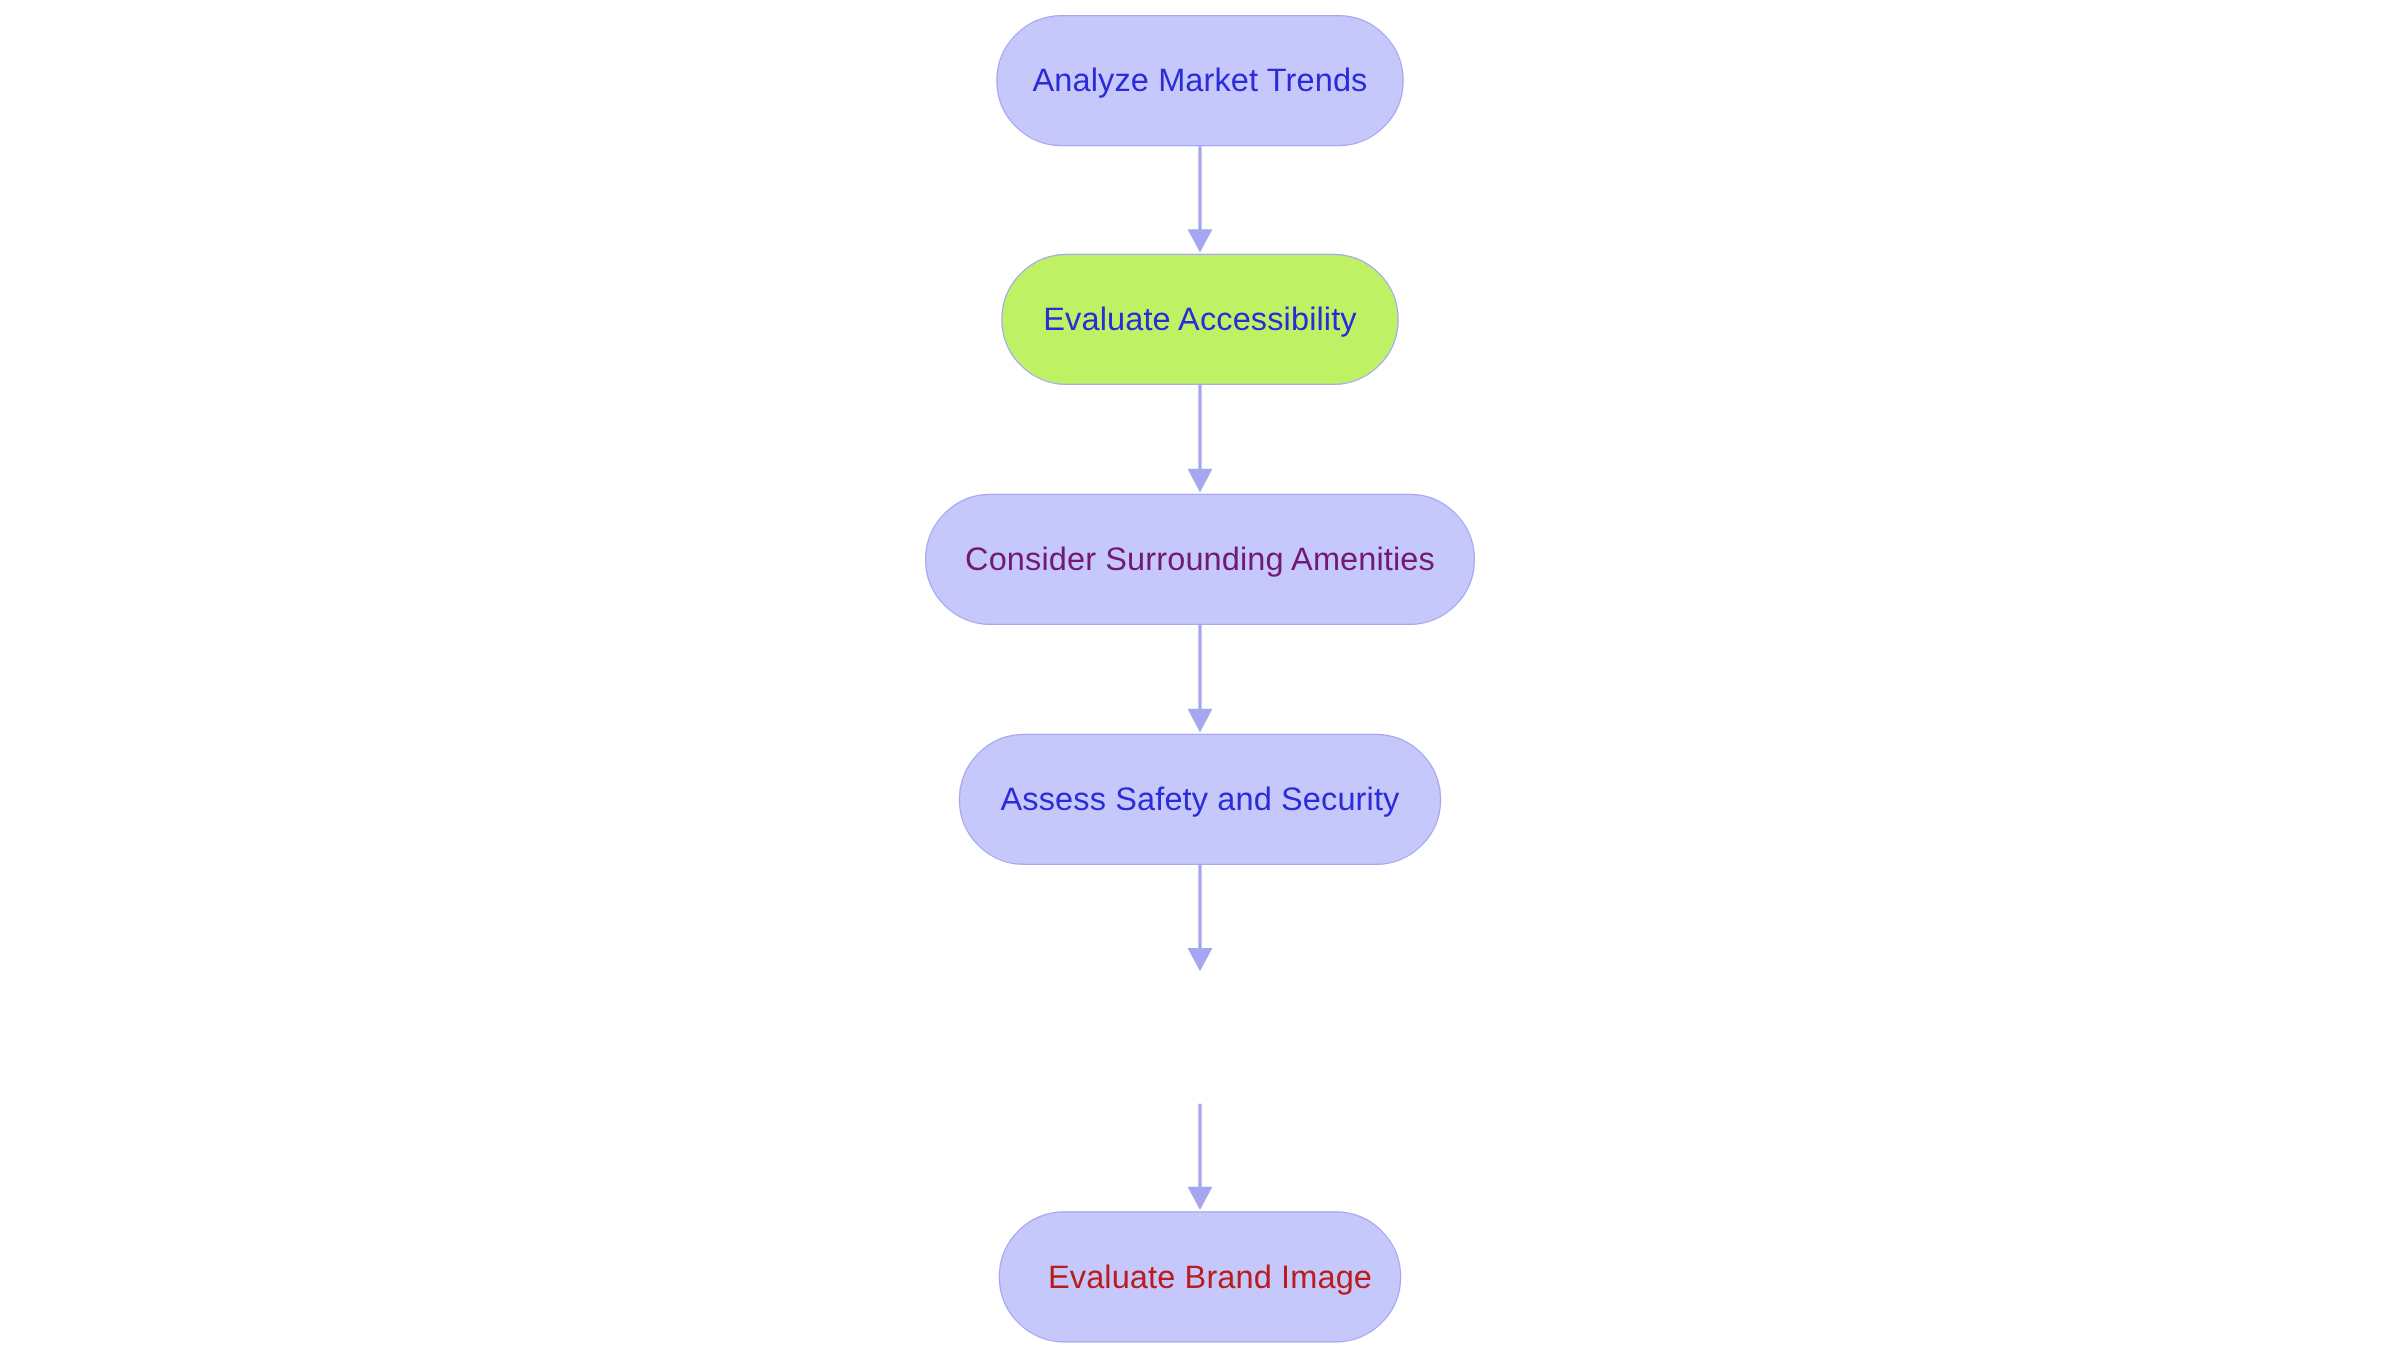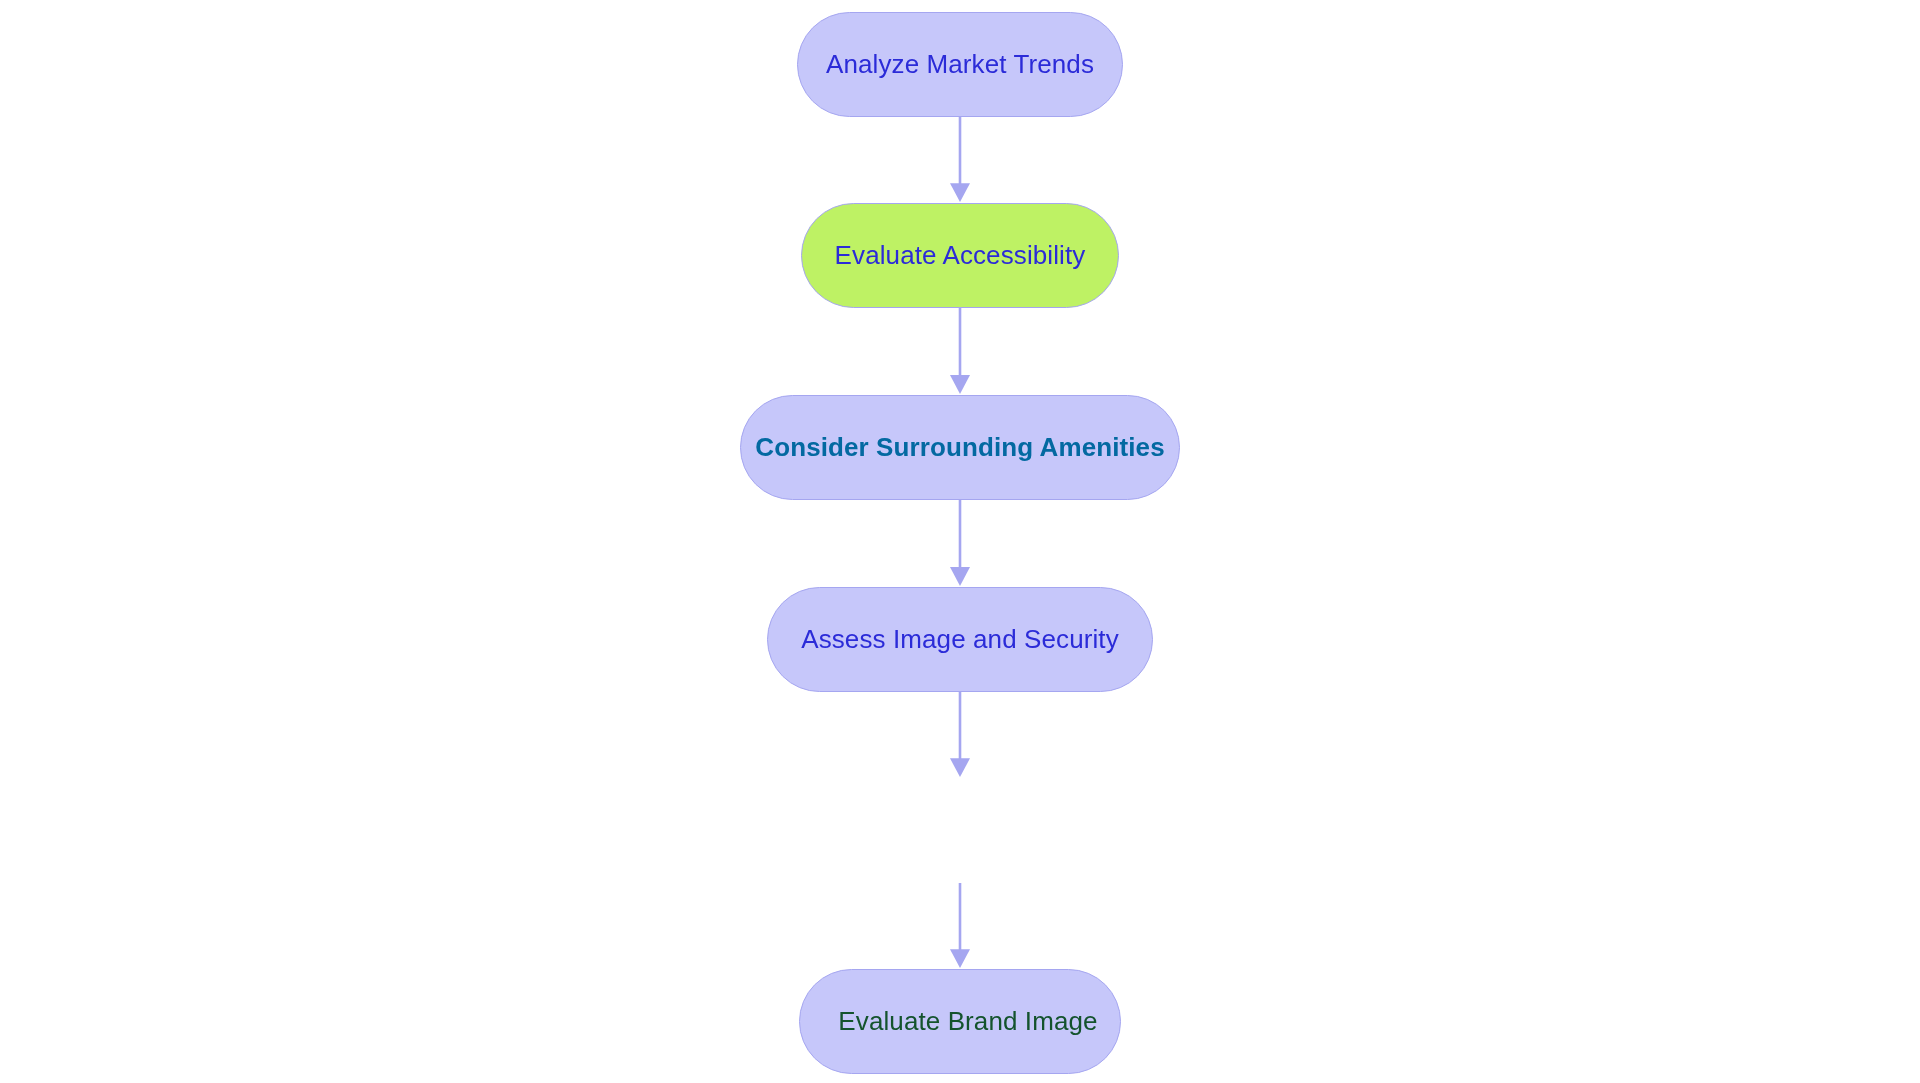--- a/index.html
+++ b/index.html
@@ -74,46 +74,46 @@
   </div>
 
   <div class="edge" style="top: 308px; height: 86px;">
     <svg viewBox="0 0 40 100" preserveAspectRatio="none" width="40" height="86" aria-hidden="true">
       <line x1="20" y1="0" x2="20" y2="80" stroke="#a5a6f0" stroke-width="2.6" vector-effect="non-scaling-stroke"></line>
       <polygon points="10,78 30,78 20,100" fill="#a5a6f0"></polygon>
     </svg>
   </div>
 
   <div class="node" style="width: 440px; top: 394.5px; background: rgb(198, 199, 250); border-color: rgb(165, 166, 240);">
-    <span class="node-label" style="color: #0369a1; font-weight: bold;">Consider Surrounding Amenities</span>
+    <span class="node-label" style="color: #701a75;">Consider Surrounding Amenities</span>
   </div>
 
   <div class="edge" style="top: 500px; height: 86px;">
     <svg viewBox="0 0 40 100" preserveAspectRatio="none" width="40" height="86" aria-hidden="true">
       <line x1="20" y1="0" x2="20" y2="80" stroke="#a5a6f0" stroke-width="2.6" vector-effect="non-scaling-stroke"></line>
       <polygon points="10,78 30,78 20,100" fill="#a5a6f0"></polygon>
     </svg>
   </div>
 
   <div class="node" style="width: 386px; top: 586.5px; background: rgb(198, 199, 250); border-color: rgb(165, 166, 240);">
-    <span class="node-label" style="color: rgb(43, 43, 216);">Assess Image and Security</span>
+    <span class="node-label" style="color: rgb(43, 43, 216);">Assess Safety and Security</span>
   </div>
 
   <div class="edge" style="top: 692px; height: 85px;">
     <svg viewBox="0 0 40 100" preserveAspectRatio="none" width="40" height="85" aria-hidden="true">
       <line x1="20" y1="0" x2="20" y2="80" stroke="#a5a6f0" stroke-width="2.6" vector-effect="non-scaling-stroke"></line>
       <polygon points="10,78 30,78 20,100" fill="#a5a6f0"></polygon>
     </svg>
   </div>
 
 
   <div class="edge" style="top: 883px; height: 85px;">
     <svg viewBox="0 0 40 100" preserveAspectRatio="none" width="40" height="85" aria-hidden="true">
       <line x1="20" y1="0" x2="20" y2="80" stroke="#a5a6f0" stroke-width="2.6" vector-effect="non-scaling-stroke"></line>
       <polygon points="10,78 30,78 20,100" fill="#a5a6f0"></polygon>
     </svg>
   </div>
 
   <div class="node" style="width: 322px; top: 968.5px; background: rgb(198, 199, 250); border-color: rgb(165, 166, 240);">
-    <span class="node-label" style="color: #14532d; margin-left: 16px;">Evaluate Brand Image</span>
+    <span class="node-label" style="color: #b91c1c; margin-left: 16px;">Evaluate Brand Image</span>
   </div>
 
 </div>
 
 </body></html>

